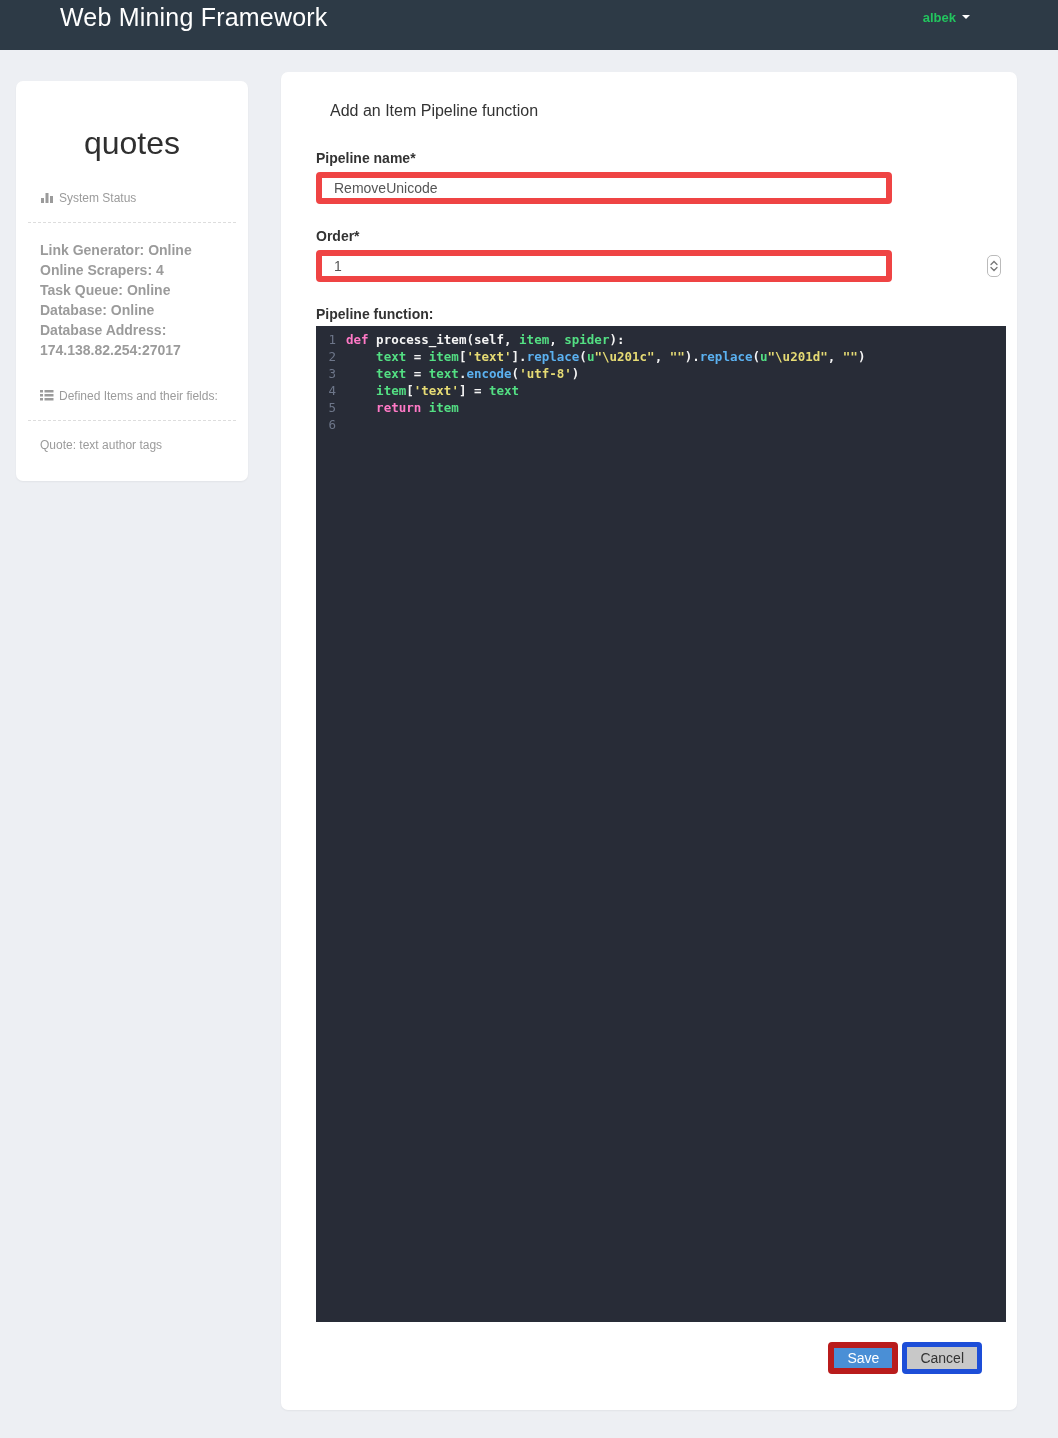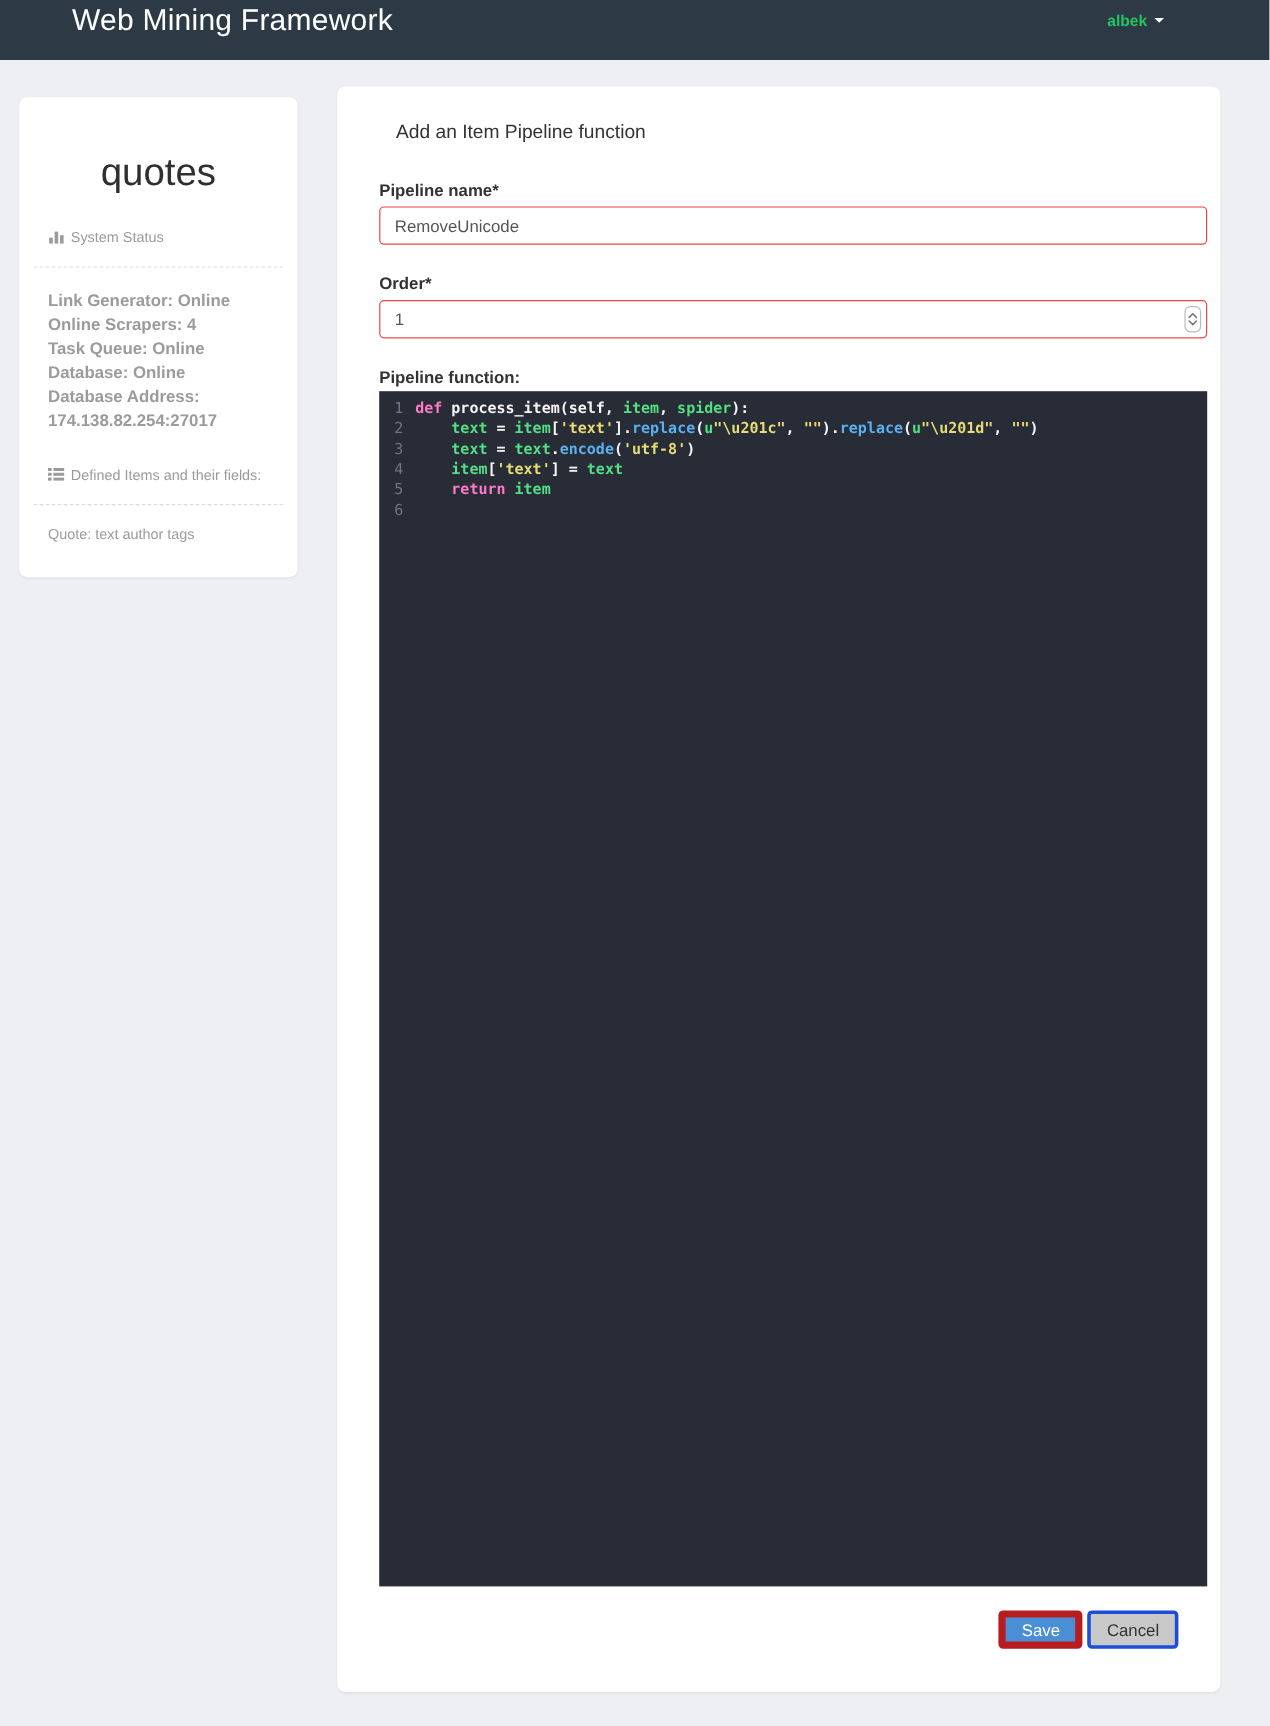--- a/index.html
+++ b/index.html
@@ -46,21 +46,21 @@
   .status-block { margin-top:17px; margin-bottom:26px; }
   .status-line { color:#9b9b9b; font-weight:bold; font-size:14px; line-height:20px; }
   .defined-items { margin-bottom:12px; }
   .items-line { margin-top:6px; }
 
   
   .main-card { width:736px; margin-left:33px; margin-top:22px; padding:20px 35px 36px 35px; }
   .form-title { font-size:16px; font-weight:400; color:#333333; margin:10px 0 30px 14px; }
   .field-label { display:block; font-size:14px; font-weight:bold; color:#333333; margin-bottom:6px; }
   .text-input {
-    width:690px; height:32px; border:1px solid #ef4444; border-radius:4px;
+    width:576px; height:32px; border:6px solid #ef4444; border-radius:4px;
     padding:0 12px; font-size:14px; color:#555555;
     font-family:"Liberation Sans", sans-serif; background:#ffffff; outline:none;
   }
   .field-group { margin-bottom:24px; }
   .number-wrap { position:relative; width:690px; }
   .number-wrap .text-input { padding-right:26px; }
   .spinner {
     position:absolute; right:5px; top:5px; width:14px; height:22px;
     border:1px solid #bbbbbb; border-radius:5px; background:#ffffff;
     display:flex; flex-direction:column; align-items:center; justify-content:center;
@@ -85,21 +85,21 @@
   .tok-str { color:#e6db74; }
   .tok-pl  { color:#f4f4f4; }
 
   
   .btn-row { display:flex; justify-content:flex-end; gap:4px; margin-top:20px; }
   .btn {
     height:32px; padding:0 13px; font-size:14px; border-radius:4px;
     font-family:"Liberation Sans", sans-serif; cursor:pointer;
   }
   .btn-save { background:#4a8fd6; border:6px solid #b91c1c; color:#ffffff; }
-  .btn-cancel { background:#c8c8c8; border:3px solid #1d4ed8; color:#333333; }
+  .btn-cancel { background:#c8c8c8; border:5px solid #1d4ed8; color:#333333; }
 </style>
 </head>
 <body>
 
 <div class="navbar">
   <a class="brand">Web Mining Framework</a>
   <div class="user-menu">
     <span>albek</span>
     <span class="caret-down"></span>
   </div>

